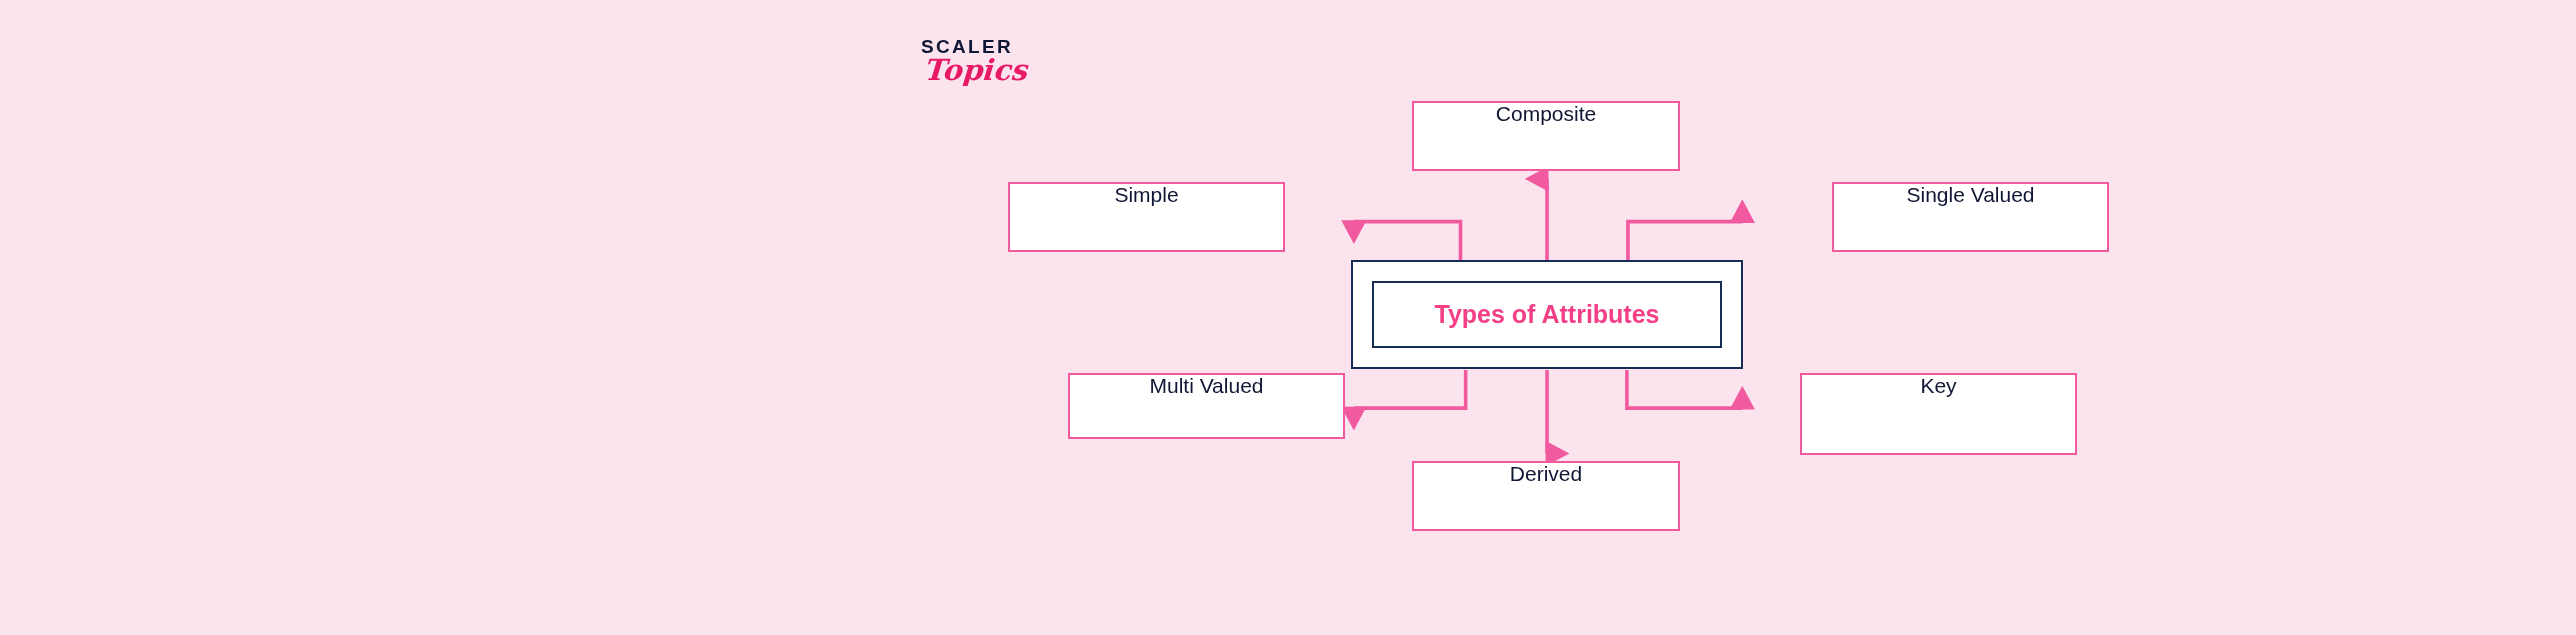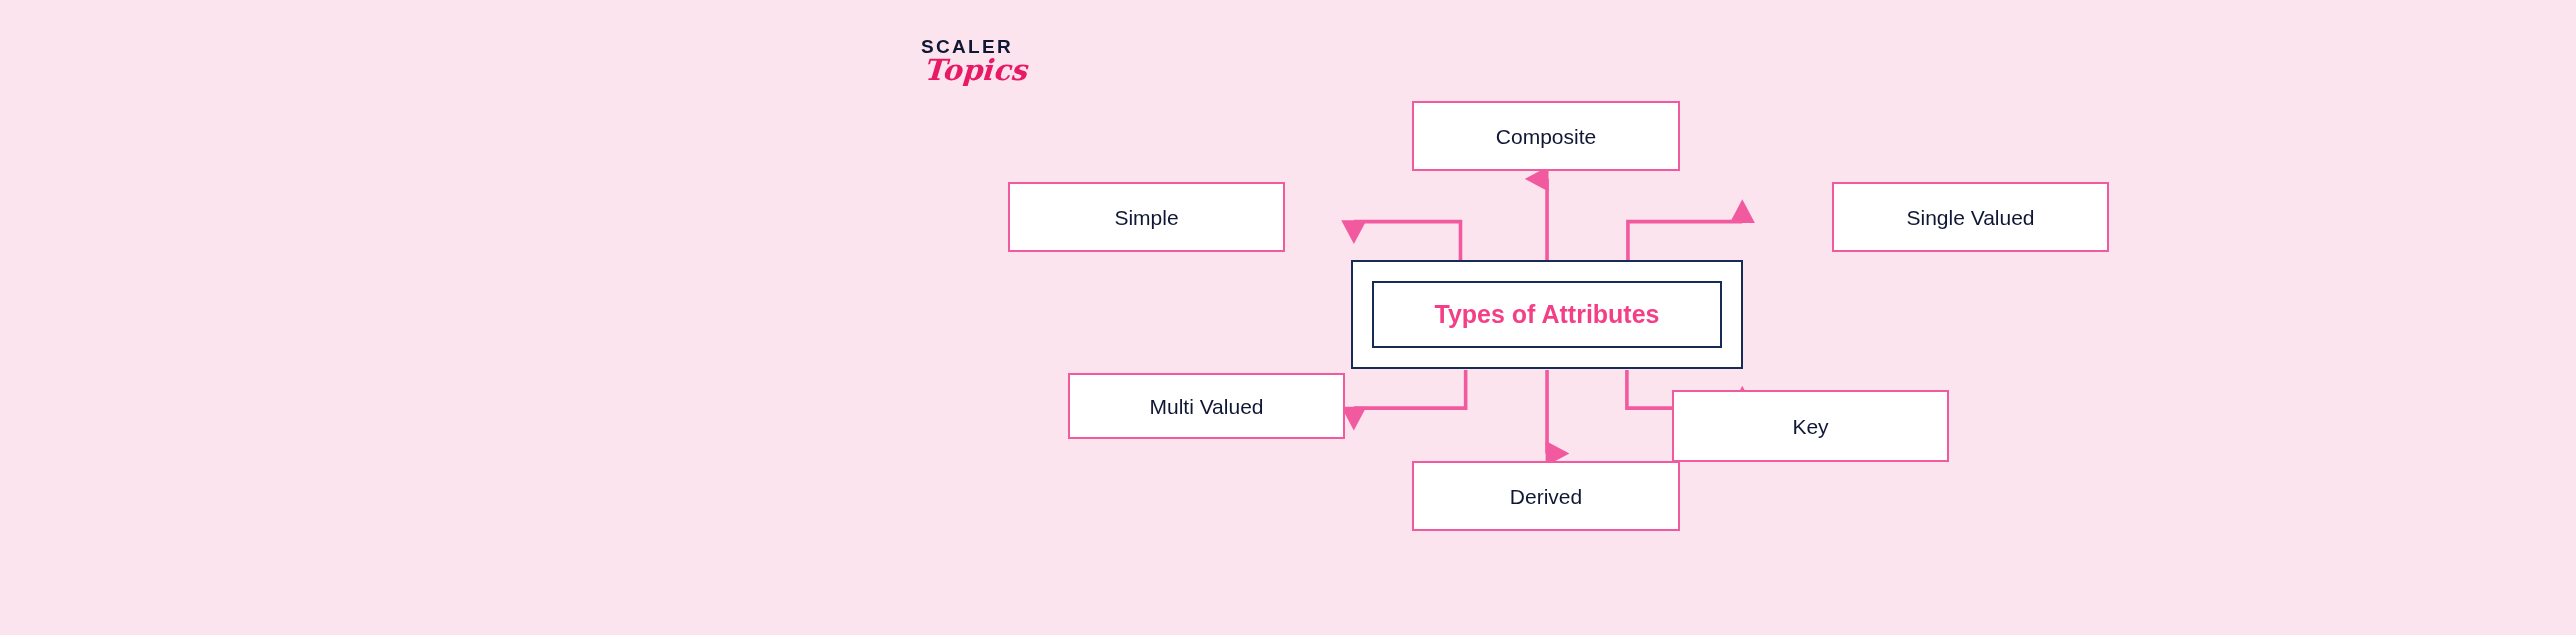--- a/index.html
+++ b/index.html
@@ -66,36 +66,35 @@
     pointer-events: none;
   }
 
   
   .node {
     position: absolute;
     background: #ffffff;
     border: 2.6px solid #f25aa0;
     box-sizing: border-box;
     display: flex;
-    align-items: center;
     justify-content: center;
   }
   .node-label {
     font-family: "Liberation Sans", sans-serif;
     font-size: 21px;
     color: #101735;
     line-height: 1;
     white-space: nowrap;
   }
 
   #node-composite   { left: 1412px; top: 101px;  width: 268px; height: 70px; }
   #node-simple      { left: 1008px; top: 182px;  width: 277px; height: 70px; }
   #node-singlevalued{ left: 1832px; top: 182px;  width: 277px; height: 70px; }
   #node-multivalued { left: 1068px; top: 373px;  width: 277px; height: 66px; }
-  #node-key         { left: 1672px; top: 373px;  width: 277px; height: 72px; margin-top: 17px; }
+  #node-key         { left: 1800px; top: 373px;  width: 277px; height: 82px; }
   #node-derived     { left: 1412px; top: 461px;  width: 268px; height: 70px; }
 
   
   #node-center {
     position: absolute;
     left: 1351px;
     top: 260px;
     width: 392px;
     height: 109px;
     background: #ffffff;

